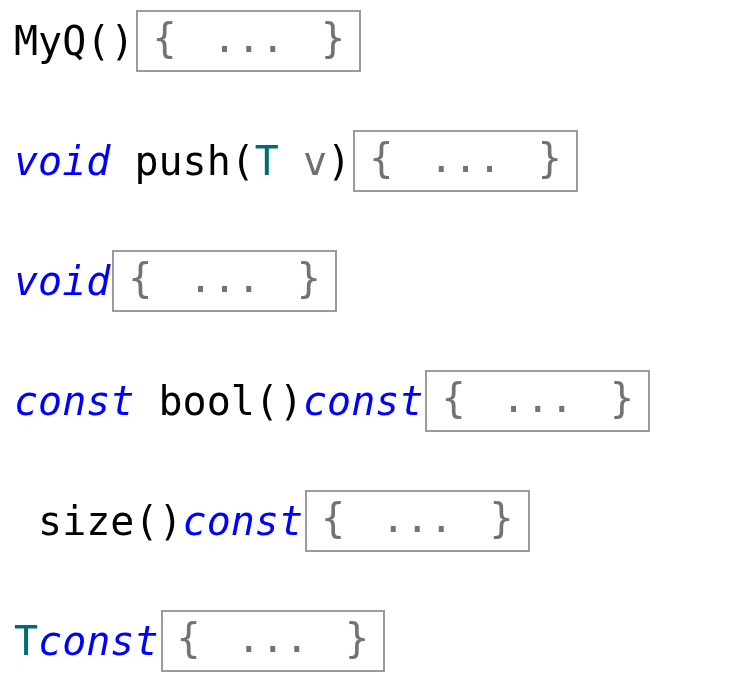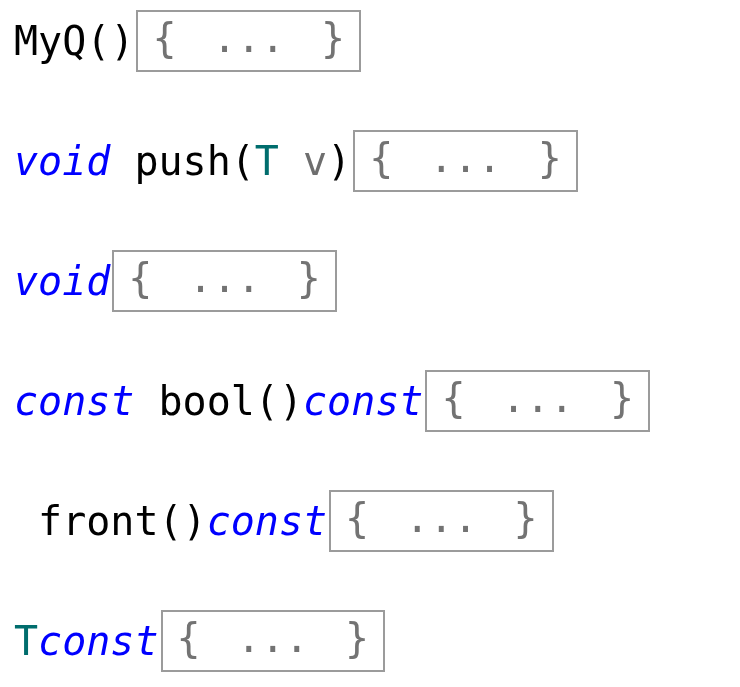--- a/index.html
+++ b/index.html
@@ -76,21 +76,21 @@
   </div>
 
   <div class="line">
     <span class="tok" data-tok="keyword">const</span>
     <span class="tok" data-tok="plain"> bool()</span>
     <span class="tok" data-tok="keyword">const</span>
     <button class="fold-box">{ ... }</button>
   </div>
 
   <div class="line">
-    <span class="tok" data-tok="plain"> front()</span>
+    <span class="tok" data-tok="plain"> size()</span>
     <span class="tok" data-tok="keyword">const</span>
     <button class="fold-box">{ ... }</button>
   </div>
 
   <div class="line">
     <span class="tok" data-tok="type">T</span>
     <span class="tok" data-tok="keyword">const</span>
     <button class="fold-box">{ ... }</button>
   </div>
 

